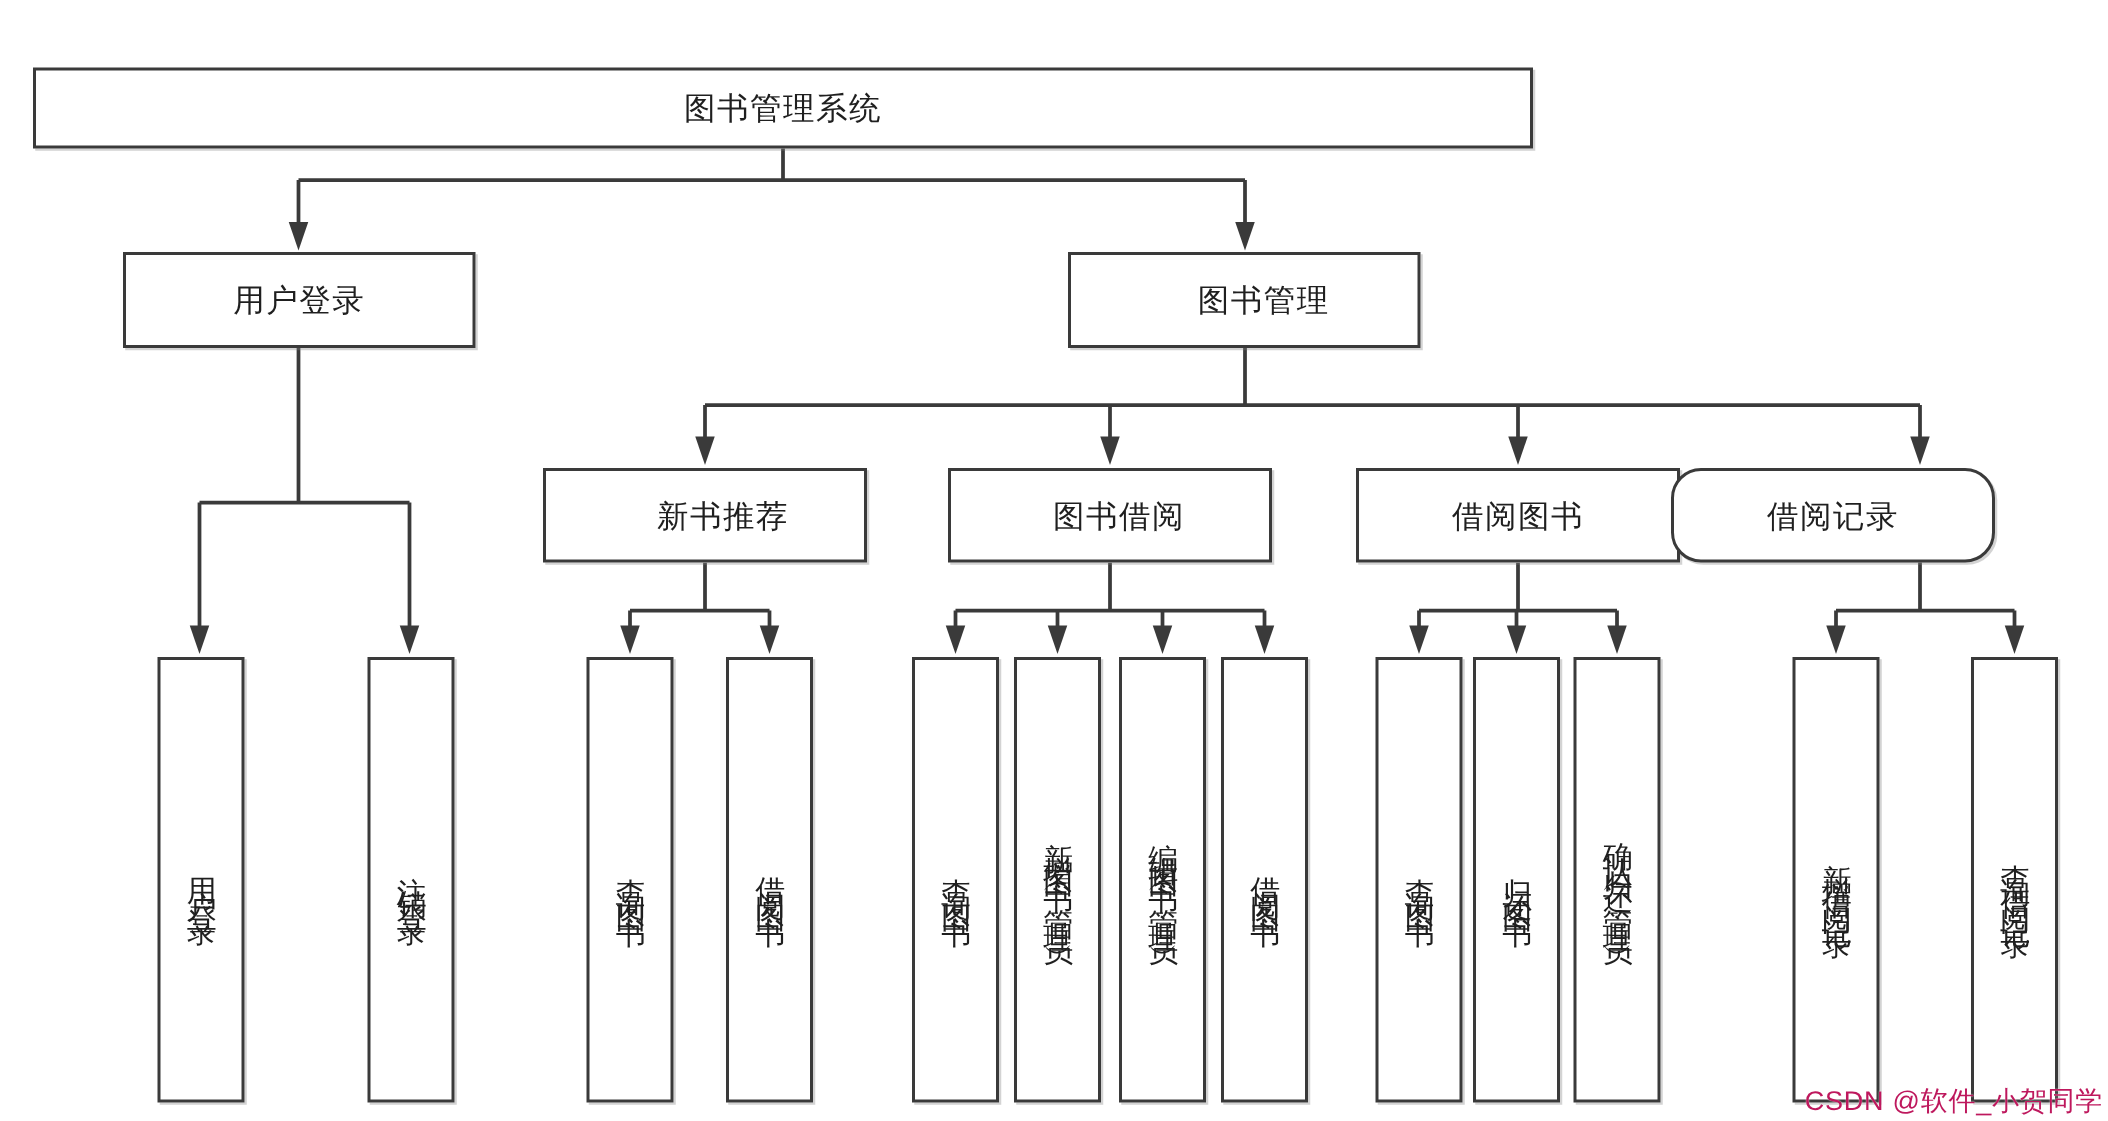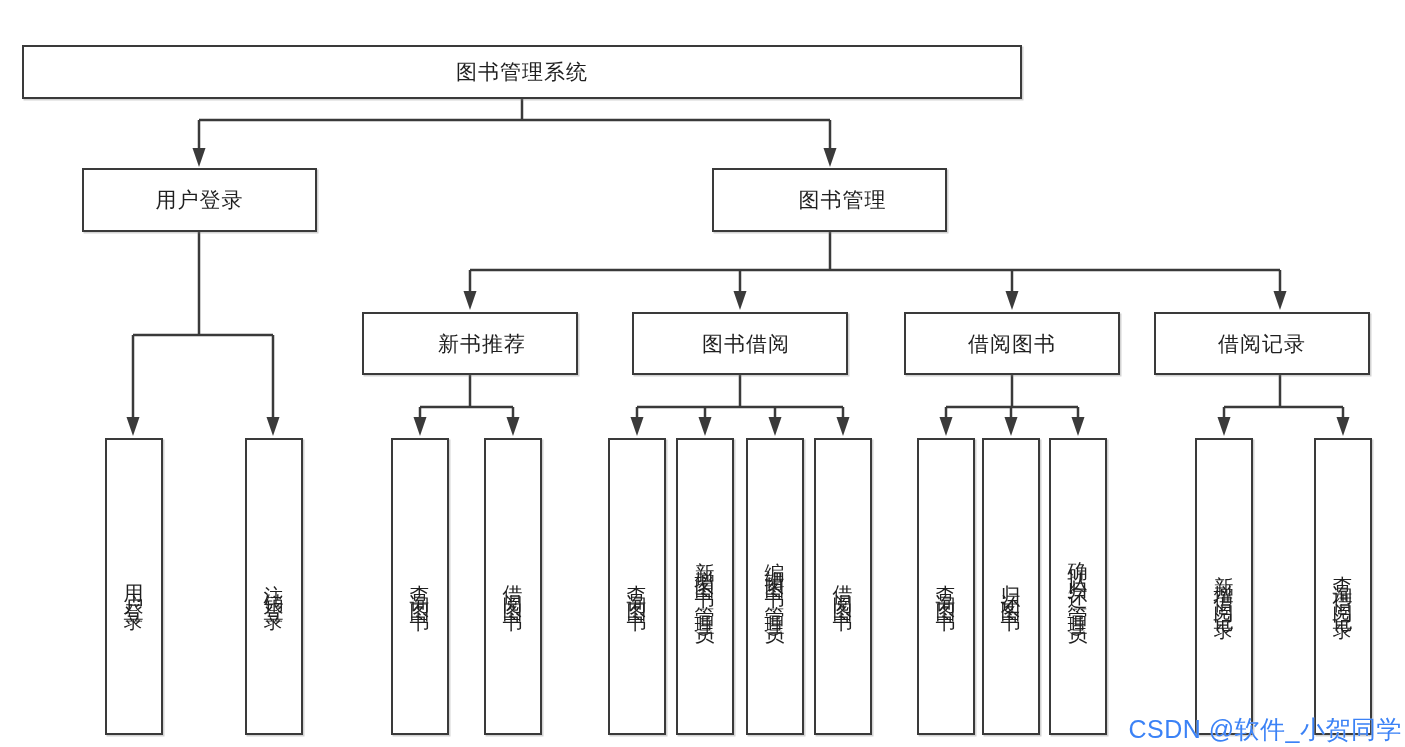--- a/index.html
+++ b/index.html
@@ -12,22 +12,22 @@
     position:absolute;box-sizing:border-box;background:#ffffff;
     border:2.5px solid #3a3a3a;display:flex;align-items:center;justify-content:center;
     box-shadow:1.5px 1.5px 0 rgba(130,130,130,.35);
   }
   .node-label{font-size:21px;letter-spacing:1px;white-space:nowrap;}
   .leaf .node-label{
     writing-mode:vertical-rl;text-orientation:mixed;
     font-size:20px;letter-spacing:9px;line-height:1;white-space:nowrap;
   }
   .watermark{
-    position:absolute;right:3px;bottom:1px;font-size:25px;letter-spacing:.5px;
-    color:#3b82f6;text-shadow:0 0 1px rgba(255,255,255,.9);
+    position:absolute;right:3px;bottom:1px;font-size:18px;letter-spacing:.5px;
+    color:#be185d;text-shadow:0 0 1px rgba(255,255,255,.9);
   }
 </style>
 </head>
 <body>
 
 <div class="canvas">
 
   <svg class="connectors" viewBox="0 0 1405 747" xmlns="http://www.w3.org/2000/svg">
     <g stroke="#3a3a3a" stroke-width="2.5" fill="none">
 
@@ -107,21 +107,21 @@
 
   <div class="node" style="left:362px;top:312px;width:216px;height:63px;padding-left:24px;">
     <span class="node-label">新书推荐</span>
   </div>
   <div class="node" style="left:632px;top:312px;width:216px;height:63px;padding-left:12px;">
     <span class="node-label">图书借阅</span>
   </div>
   <div class="node" style="left:904px;top:312px;width:216px;height:63px;">
     <span class="node-label">借阅图书</span>
   </div>
-  <div class="node" style="left:1154px;top:312px;width:216px;height:63px;">
+  <div class="node" style="left:1114px;top:312px;width:216px;height:63px;border-radius:20px;">
     <span class="node-label">借阅记录</span>
   </div>
 
   <div class="node leaf" style="left:105px;top:438px;width:58px;height:297px;">
     <span class="node-label">用户登录</span>
   </div>
   <div class="node leaf" style="left:245px;top:438px;width:58px;height:297px;">
     <span class="node-label">注销登录</span>
   </div>
 

